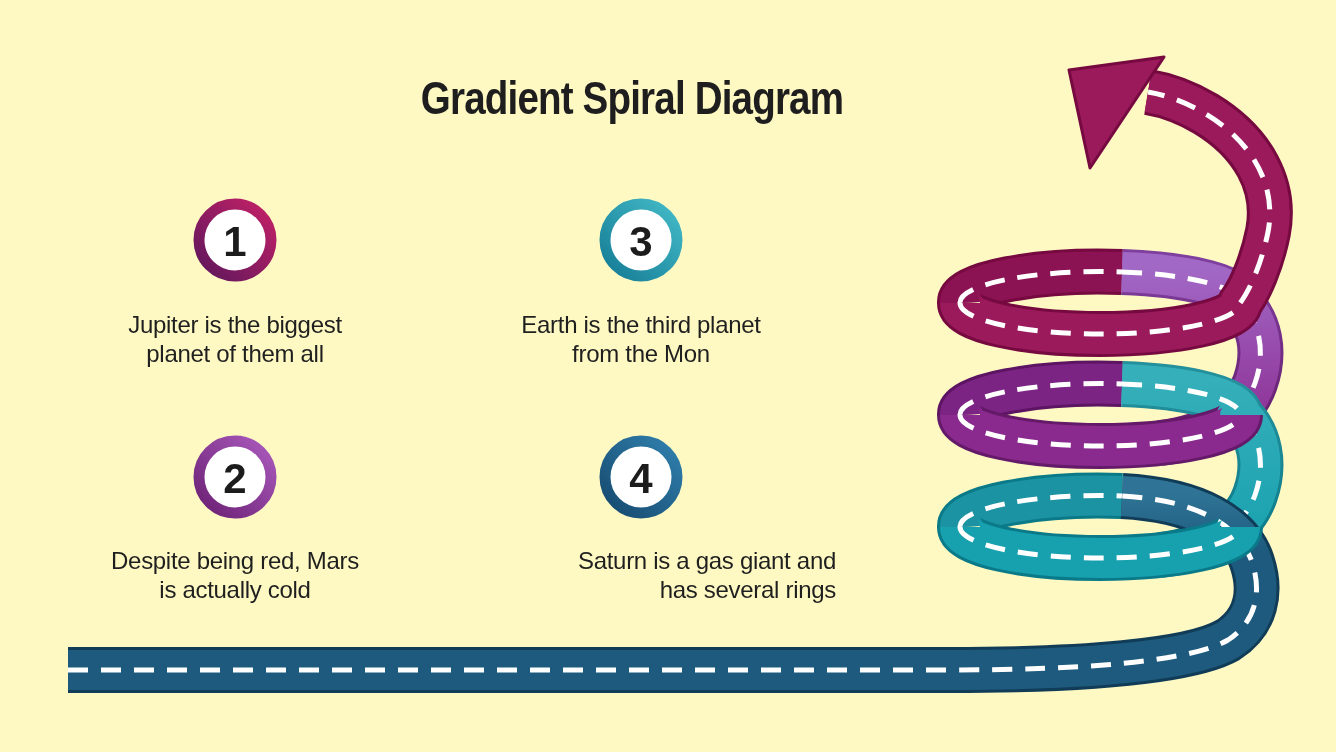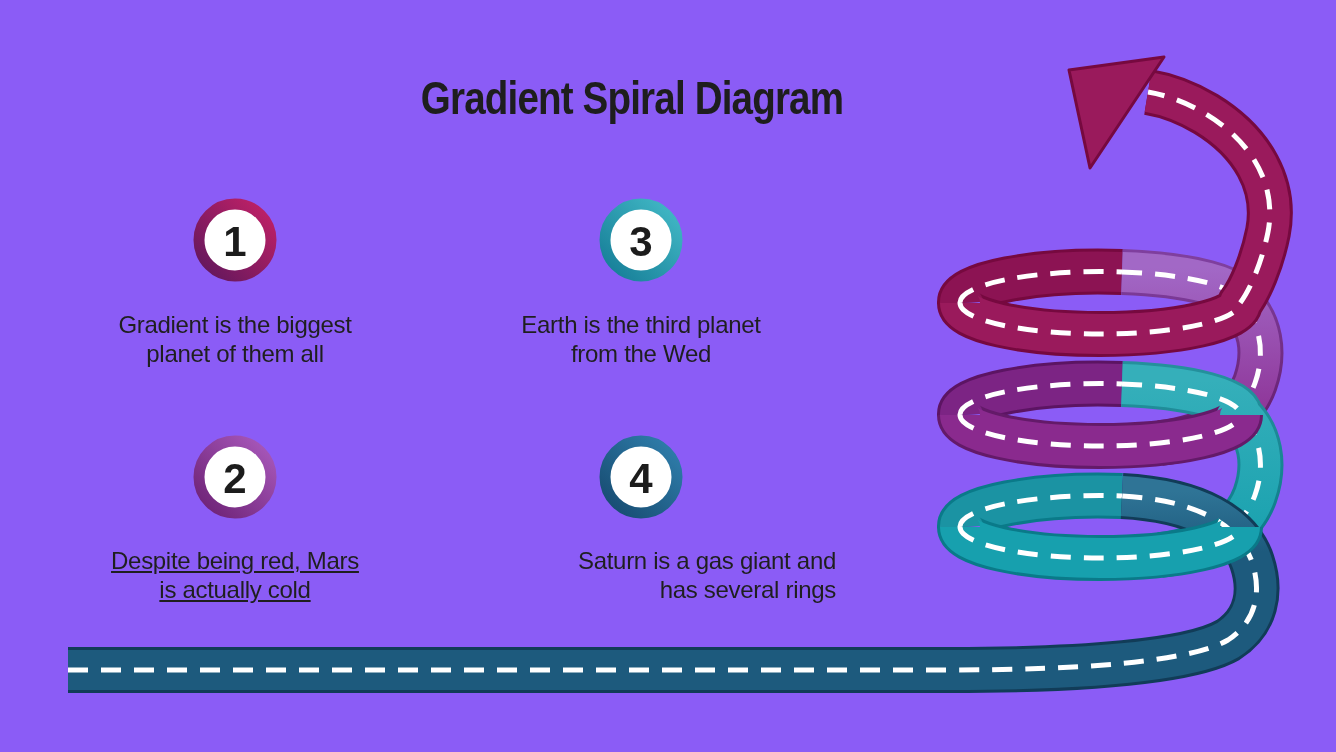--- a/index.html
+++ b/index.html
@@ -1,27 +1,27 @@
 <!DOCTYPE html>
 <html><head>
 <meta charset="utf-8">
 <style>
   html,body{margin:0;padding:0;background:#ffffff;}
-  .canvas{position:relative;width:1336px;height:752px;background:#8b5cf6;overflow:hidden;
+  .canvas{position:relative;width:1336px;height:752px;background:#fef9c3;overflow:hidden;
           font-family:"Liberation Sans","DejaVu Sans",sans-serif;}
   .title{position:absolute;left:332px;top:70px;width:600px;margin:0;
          text-align:center;font-size:47px;font-weight:700;color:#1e1e1e;
          transform:scaleX(0.82);transform-origin:center;letter-spacing:-1px;white-space:nowrap;}
   .spiral{position:absolute;left:0;top:0;width:1336px;height:752px;}
   .item{position:absolute;}
   .badge{position:absolute;width:90px;height:90px;}
   .itext{position:absolute;width:390px;text-align:center;font-size:24px;line-height:29px;
          color:#1f1f1f;white-space:pre-line;letter-spacing:-0.3px;}
   .b1{left:190px;top:195px;} .t1{left:40px;top:310px;}
-  .b2{left:190px;top:432px;} .t2{left:40px;top:546px;text-decoration:underline;}
+  .b2{left:190px;top:432px;} .t2{left:40px;top:546px;}
   .b3{left:596px;top:195px;} .t3{left:446px;top:310px;}
   .b4{left:596px;top:432px;} .t4{left:446px;top:546px;text-align:right;}
   .badge text{font-family:"Liberation Sans","DejaVu Sans",sans-serif;font-weight:700;font-size:42px;fill:#1c1c1c;}
   .edge{fill:none;stroke-width:46;stroke-linecap:butt;stroke-linejoin:round;}
   .main{fill:none;stroke-width:40;stroke-linecap:butt;stroke-linejoin:round;}
   .lane{fill:none;stroke:#ffffff;stroke-width:5;stroke-dasharray:20 13;stroke-linecap:butt;}
 </style>
 </head>
 <body>
 
@@ -114,21 +114,21 @@
     <svg class="badge b1" viewBox="0 0 90 90">
       <defs>
           <linearGradient id="rg0" x1="0" y1="1" x2="1" y2="0">
         <stop offset="0" stop-color="#5E175C"></stop>
         <stop offset="1" stop-color="#C42167"></stop>
       </linearGradient>
         </defs>
       <circle cx="45" cy="45" r="36" fill="#ffffff" stroke="url(#rg0)" stroke-width="11"></circle>
       <text x="45" y="46" text-anchor="middle" dominant-baseline="central">1</text>
     </svg>
-    <div class="itext t1">Gradient is the biggest
+    <div class="itext t1">Jupiter is the biggest
 planet of them all</div>
   </div>
 
   <div class="item">
     <svg class="badge b2" viewBox="0 0 90 90">
       <defs>
           <linearGradient id="rg1" x1="0" y1="1" x2="1" y2="0">
         <stop offset="0" stop-color="#6B2073"></stop>
         <stop offset="1" stop-color="#AA5ABD"></stop>
       </linearGradient>
@@ -145,21 +145,21 @@
       <defs>
           <linearGradient id="rg2" x1="0" y1="1" x2="1" y2="0">
         <stop offset="0" stop-color="#157C96"></stop>
         <stop offset="1" stop-color="#43BAC7"></stop>
       </linearGradient>
         </defs>
       <circle cx="45" cy="45" r="36" fill="#ffffff" stroke="url(#rg2)" stroke-width="11"></circle>
       <text x="45" y="46" text-anchor="middle" dominant-baseline="central">3</text>
     </svg>
     <div class="itext t3">Earth is the third planet
-from the Wed</div>
+from the Mon</div>
   </div>
 
   <div class="item">
     <svg class="badge b4" viewBox="0 0 90 90">
       <defs>
           <linearGradient id="rg3" x1="0" y1="1" x2="1" y2="0">
         <stop offset="0" stop-color="#16496E"></stop>
         <stop offset="1" stop-color="#3080AE"></stop>
       </linearGradient>
         </defs>

